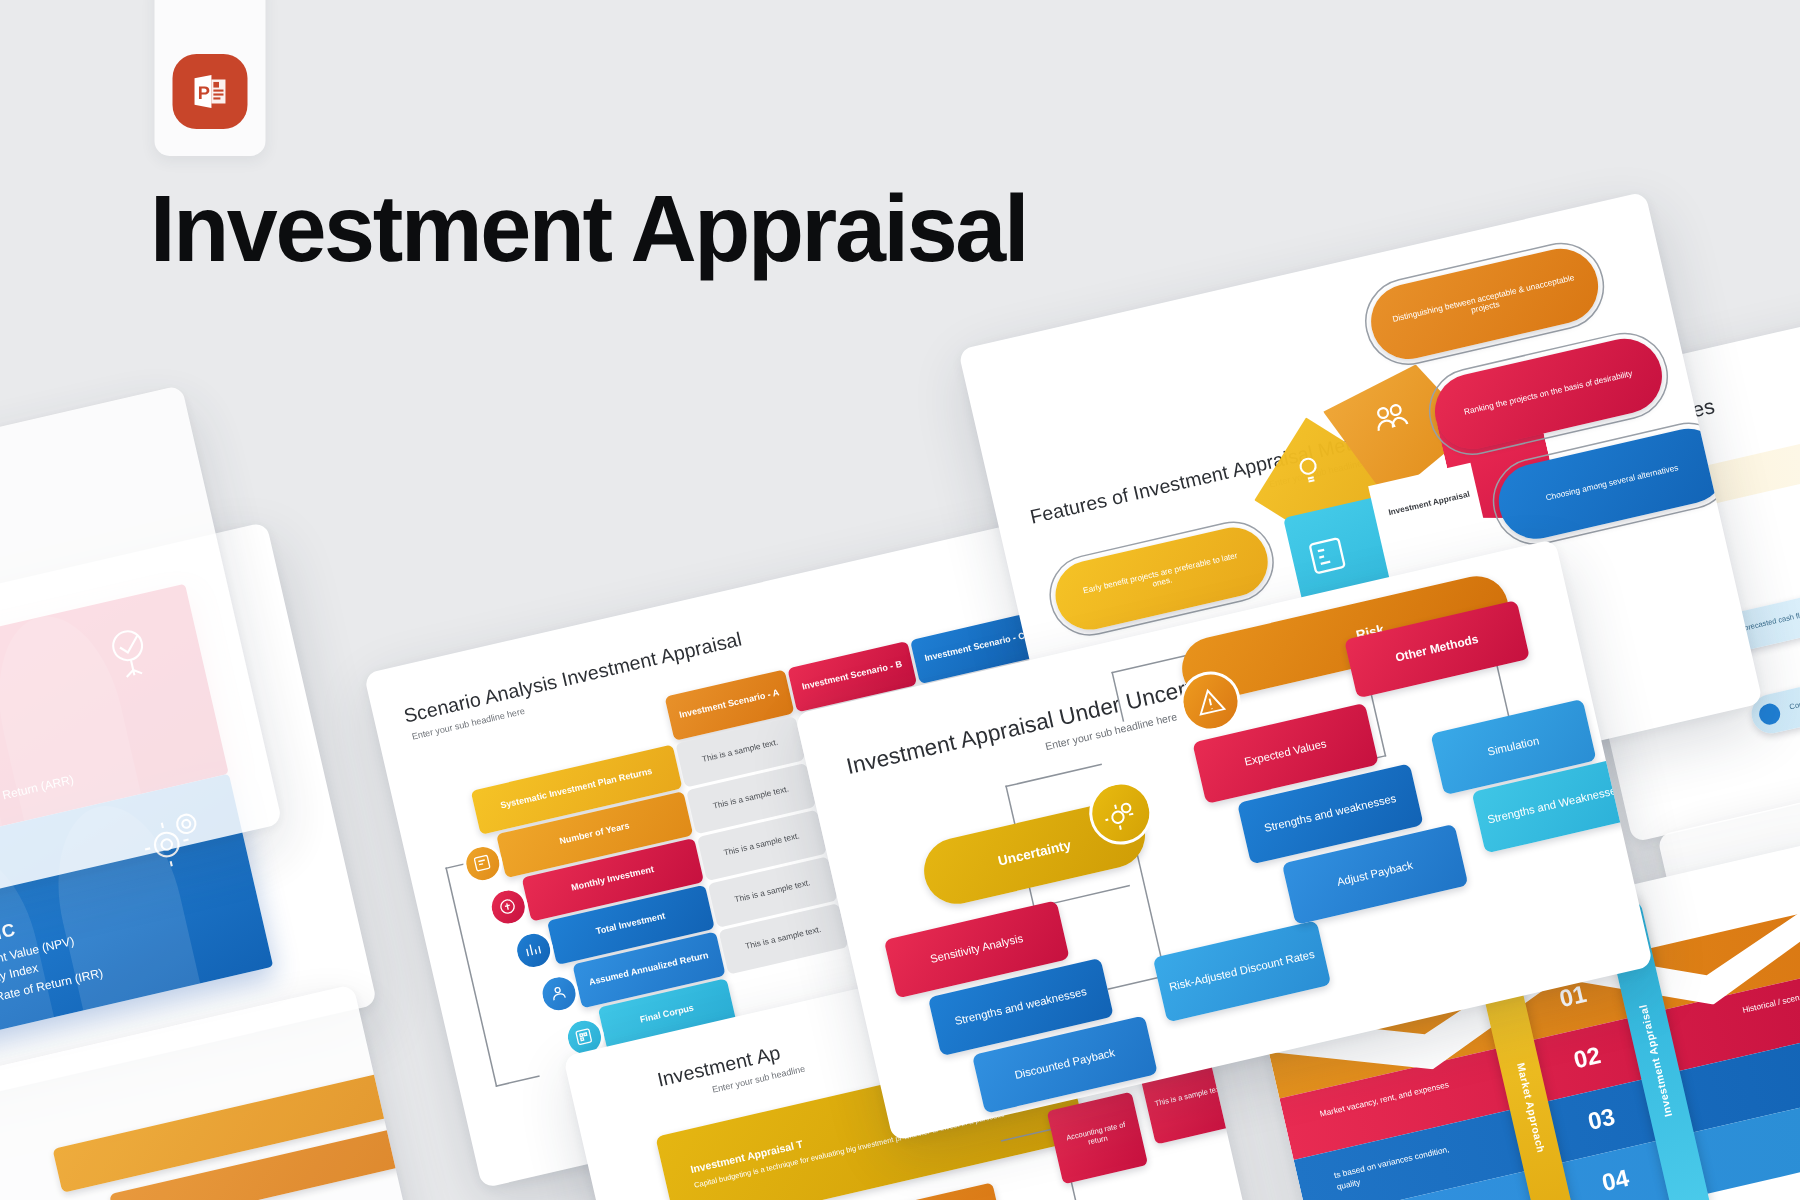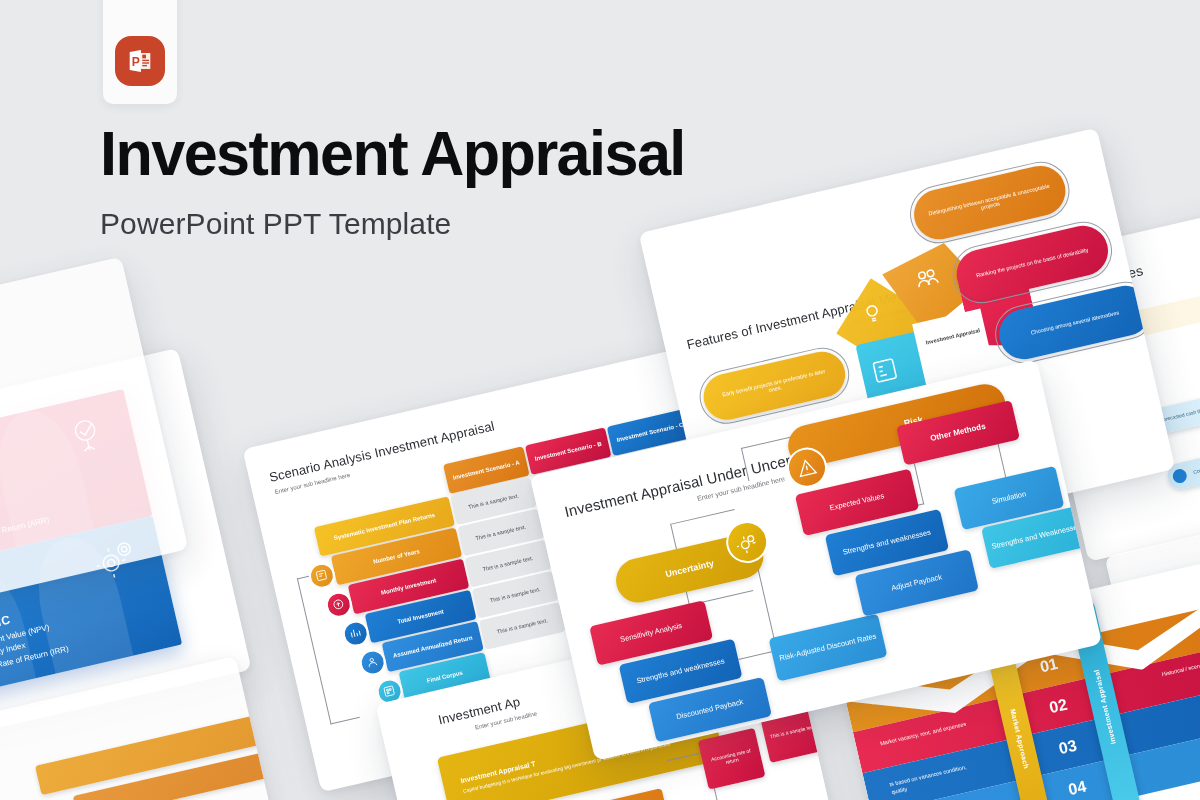--- a/index.html
+++ b/index.html
@@ -412,16 +412,15 @@
         <rect x="18.4" y="14.6" width="7.2" height="1.5" fill="#c8452a"></rect>
         <rect x="18.4" y="17.4" width="7.2" height="1.5" fill="#c8452a"></rect>
         <rect x="18.4" y="20.2" width="5" height="1.5" fill="#c8452a"></rect>
         <text x="7.2" y="21.4" font-family="Liberation Sans, sans-serif" font-size="13" font-weight="700" fill="#c8452a">P</text>
       </svg>
     </div>
   </div>
 
   <div class="headline">
     <h1>Investment Appraisal</h1>
-    <h2>PowerPoint PPT Template</h2>
   </div>
 
 </div>
 
 </body></html>

